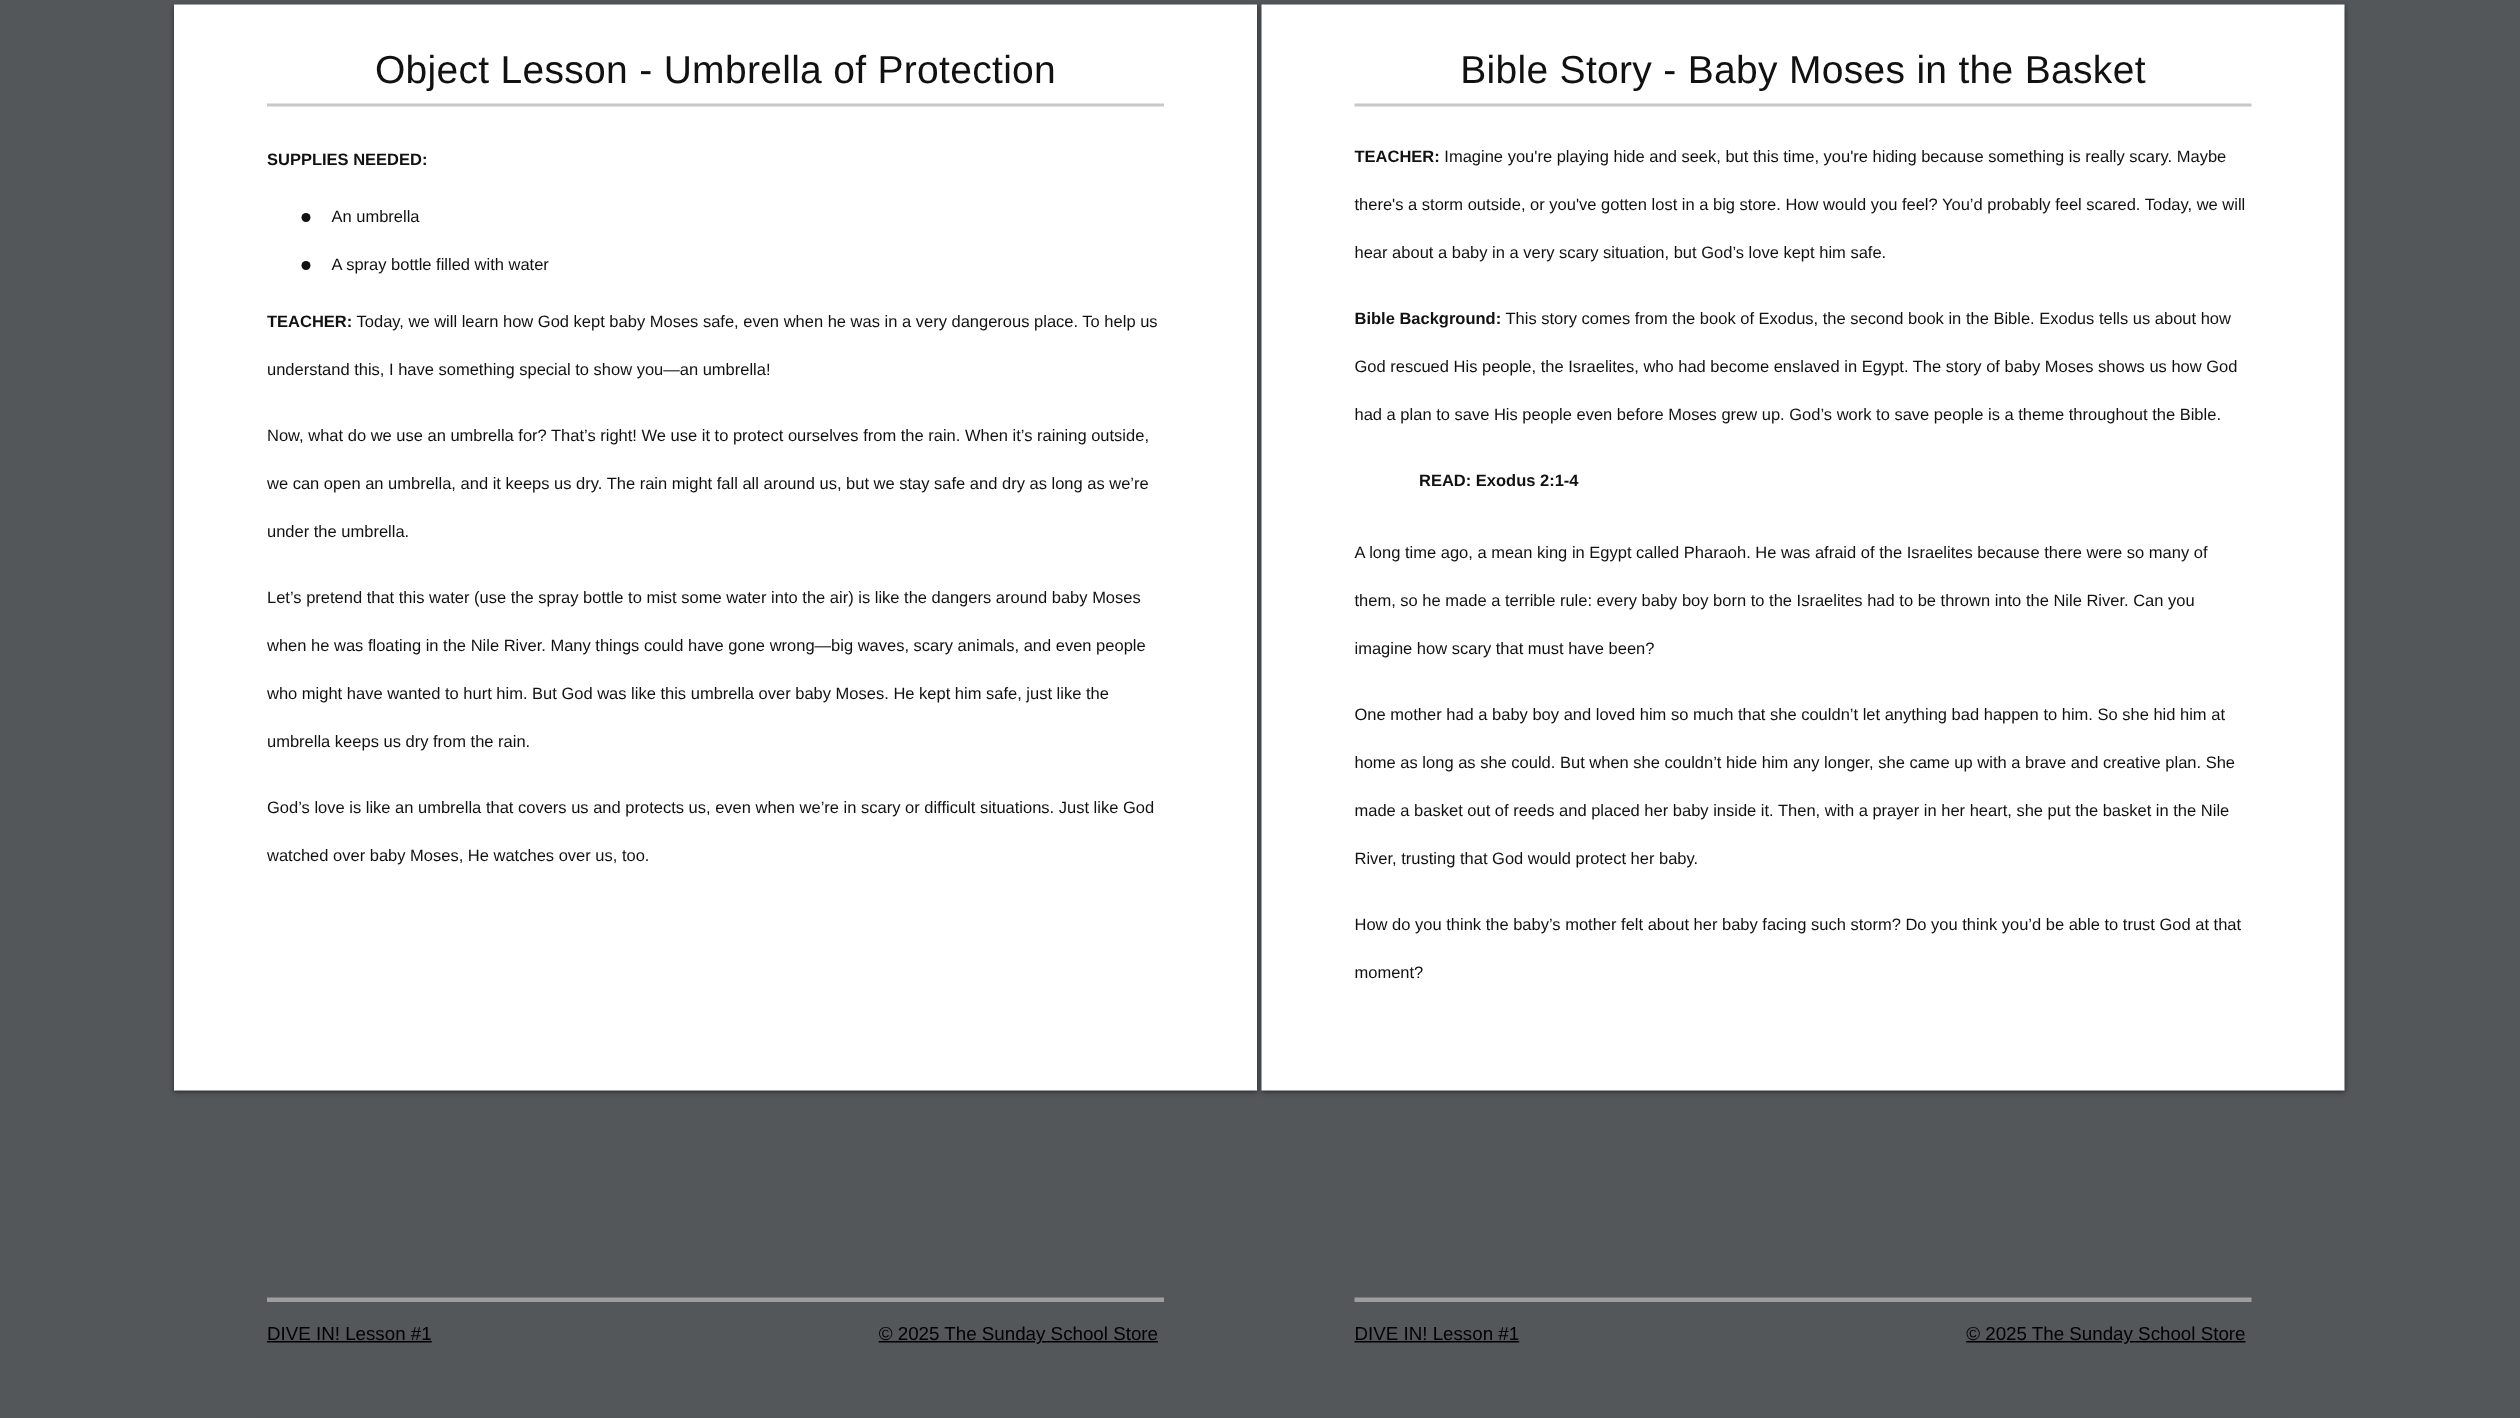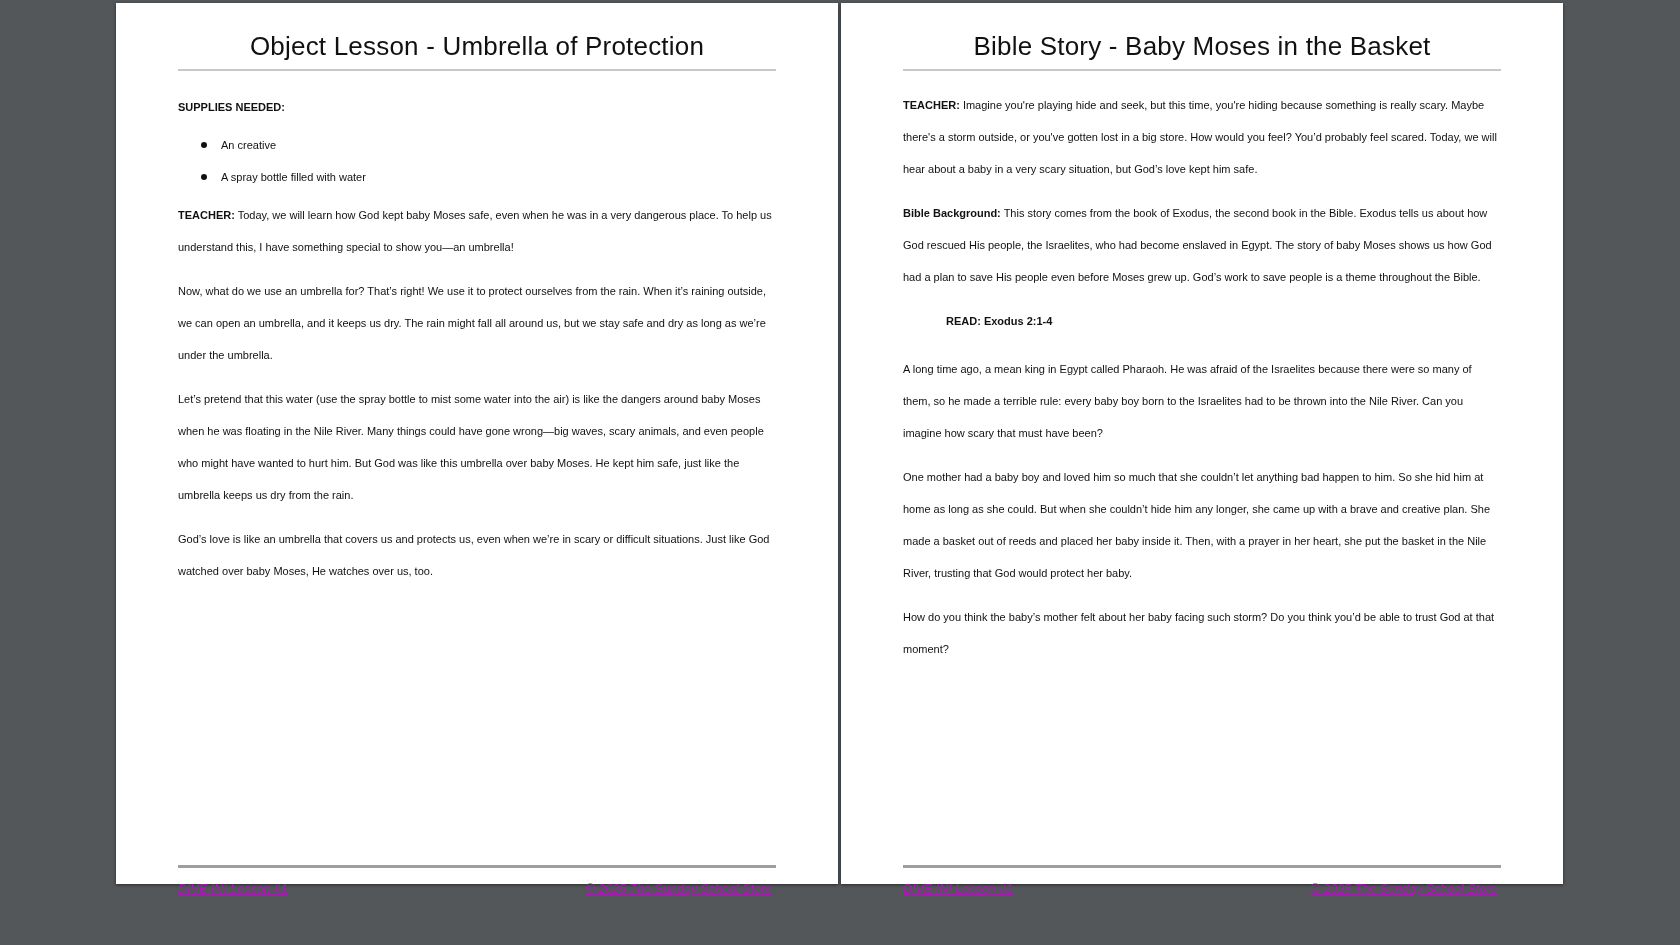--- a/index.html
+++ b/index.html
@@ -4,21 +4,21 @@
 <style>
   html, body { margin: 0; padding: 0; }
   body {
     width: 1680px; height: 945px; overflow: hidden;
     background: #53575a;
     position: relative;
     font-family: "Liberation Sans", "DejaVu Sans", sans-serif;
     color: #111;
   }
   .page {
-    position: absolute; top: 3px; height: 881px; width: 722px;
+    position: absolute; top: 3px; height: 724px; width: 722px;
     background: #ffffff;
     box-shadow: 0 1px 3px rgba(0,0,0,0.5);
   }
   #page-left { left: 116px; }
   #page-right { left: 841px; }
   .inner {
     position: absolute; left: 62px; right: 62px; top: 0; bottom: 0;
   }
   .title {
     margin: 0; padding-top: 24px;
@@ -43,33 +43,33 @@
   .first-right { margin-top: 18px !important; }
   .footer {
     position: absolute; left: 62px; right: 62px; top: 862px;
   }
   .footer-rule { border-top: 3px solid #9e9e9e; }
   .footer-links {
     display: flex; justify-content: space-between;
     margin-top: 14px; padding: 0 4px 0 0;
     font-size: 12.5px;
   }
-  .footer-links a { color: #a21caf; text-decoration: underline; cursor: pointer; font-style: italic; }
+  .footer-links a { color: #000000; text-decoration: underline; cursor: pointer; }
 </style>
 </head>
 <body>
 
 <div class="page" id="page-left">
   <div class="inner">
     <h1 class="title">Object Lesson - Umbrella of Protection</h1>
     <div class="title-rule"></div>
     <div class="body">
       <p class="bold supplies-head">SUPPLIES NEEDED:</p>
       <ul class="supplies">
-        <li><span class="dot"></span><span>An creative</span></li>
+        <li><span class="dot"></span><span>An umbrella</span></li>
         <li><span class="dot"></span><span>A spray bottle filled with water</span></li>
       </ul>
       <p><span class="bold">TEACHER:</span><span> Today, we will learn how God kept baby Moses safe, even when he was in a very dangerous place. To help us understand this, I have something special to show you—an umbrella!</span></p>
       <p>Now, what do we use an umbrella for? That’s right! We use it to protect ourselves from the rain. When it’s raining outside, we can open an umbrella, and it keeps us dry. The rain might fall all around us, but we stay safe and dry as long as we’re under the umbrella.</p>
       <p>Let’s pretend that this water (use the spray bottle to mist some water into the air) is like the dangers around baby Moses when he was floating in the Nile River. Many things could have gone wrong—big waves, scary animals, and even people who might have wanted to hurt him. But God was like this umbrella over baby Moses. He kept him safe, just like the umbrella keeps us dry from the rain.</p>
       <p>God’s love is like an umbrella that covers us and protects us, even when we’re in scary or difficult situations. Just like God watched over baby Moses, He watches over us, too.</p>
     </div>
   </div>
   <div class="footer">
     <div class="footer-rule"></div>

